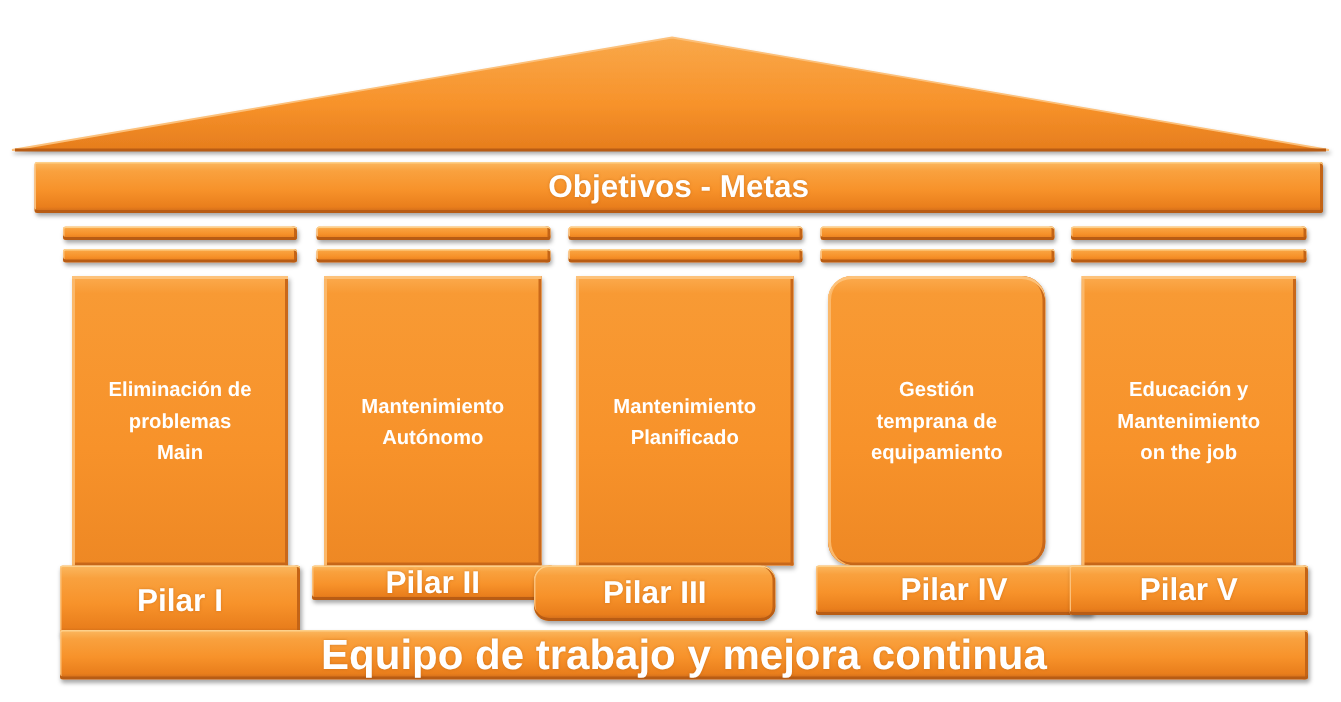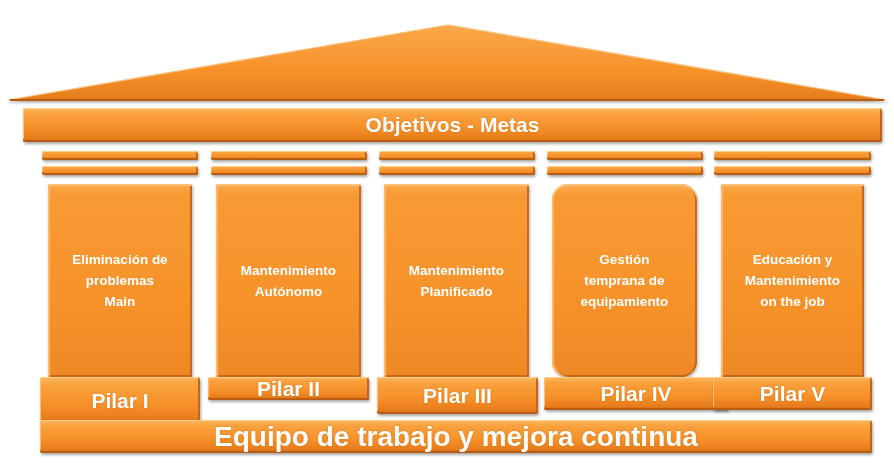--- a/index.html
+++ b/index.html
@@ -71,21 +71,21 @@
 <div class="abs bevel base-label" style="left:208px;top:377px;width:161px;height:23px;">
   <span>Pilar II</span>
 </div>
 
 <div class="abs bevel thin" style="left:379px;top:151px;width:156px;height:9px;"></div>
 <div class="abs bevel thin" style="left:379px;top:166px;width:156px;height:9px;"></div>
 <div class="abs pillar-body" style="left:384px;top:184px;width:145px;height:193px;">
   <span>Mantenimiento
 Planificado</span>
 </div>
-<div class="abs bevel base-label" style="left:377px;top:377px;width:161px;height:37px;">
+<div class="abs bevel base-label" style="left:356px;top:377px;width:161px;height:37px;border-radius:10px;">
   <span>Pilar III</span>
 </div>
 
 <div class="abs bevel thin" style="left:547px;top:151px;width:156px;height:9px;"></div>
 <div class="abs bevel thin" style="left:547px;top:166px;width:156px;height:9px;"></div>
 <div class="abs pillar-body" style="left:552px;top:184px;width:145px;height:193px;border-radius:16px;">
   <span>Gestión
 temprana de
 equipamiento</span>
 </div>

